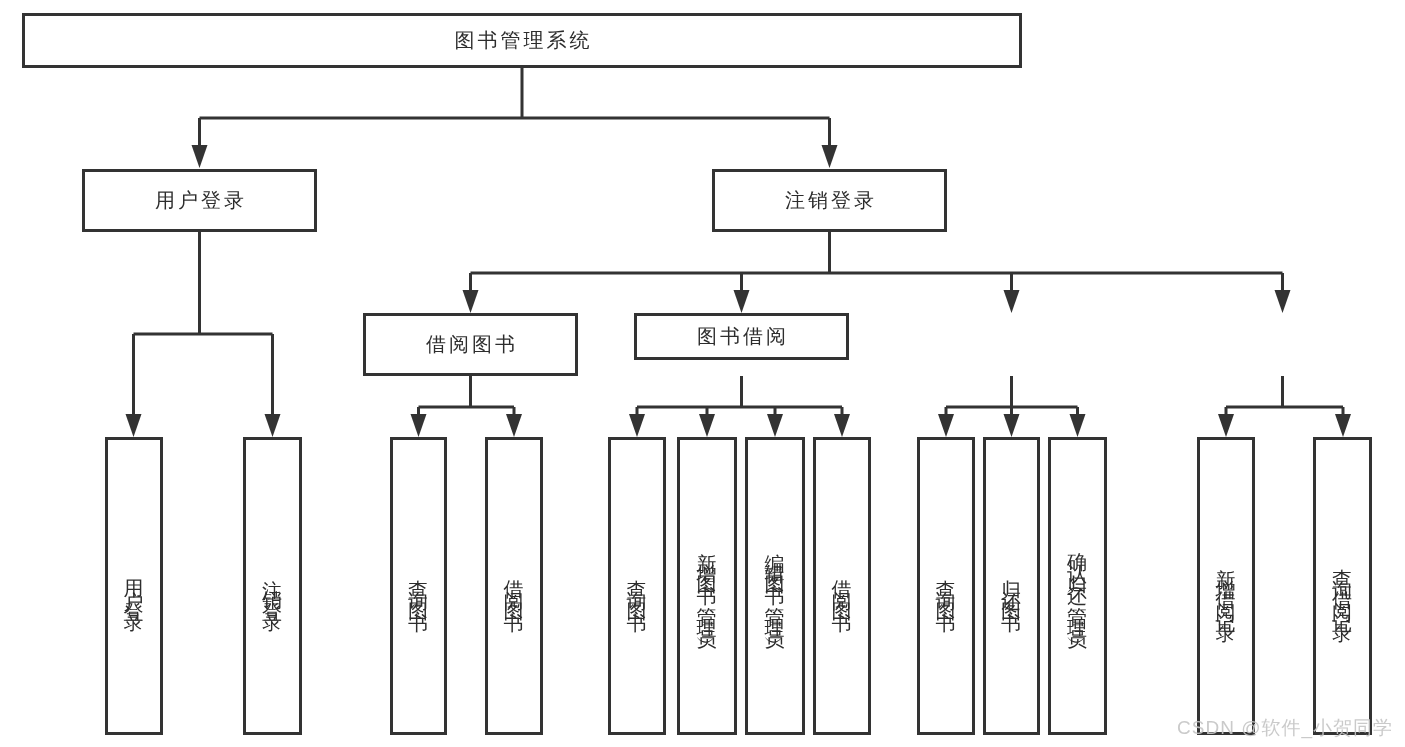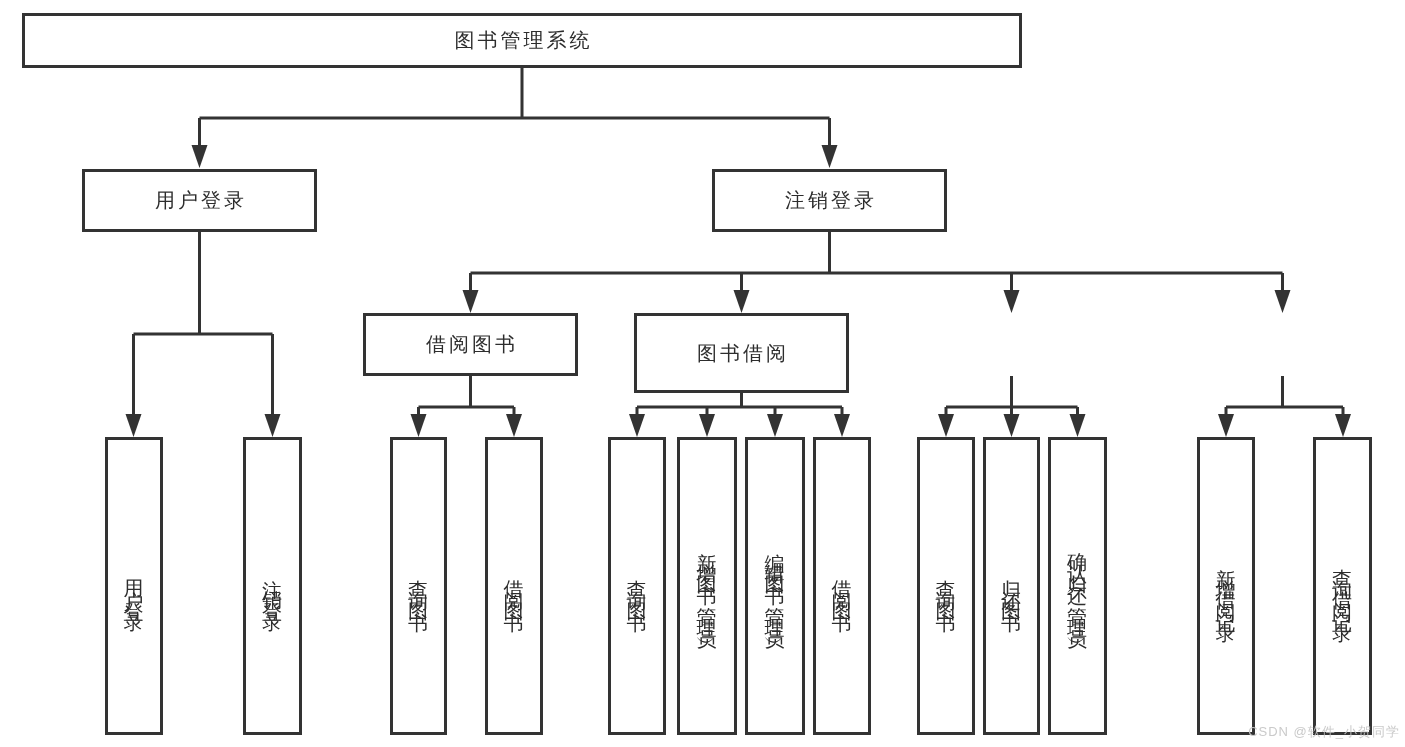--- a/index.html
+++ b/index.html
@@ -20,38 +20,38 @@
     display: flex;
     align-items: center;
     justify-content: center;
     z-index: 2;
   }
   .hbox { font-size: 20px; letter-spacing: 3px; text-indent: 3px; }
   .root  { left: 22px;  top: 13px;  width: 1000px; height: 55px; }
   .lvl2a { left: 82px;  top: 169px; width: 235px;  height: 63px; }
   .lvl2b { left: 712px; top: 169px; width: 235px;  height: 63px; }
   .lvl3a { left: 363px;  top: 313px; width: 215px; height: 63px; }
-  .lvl3b { left: 634px;  top: 313px; width: 215px; height: 80px; }
+  .lvl3b { left: 634px;  top: 313px; width: 215px; height: 47px; }
   .lvl3c { left: 903px;  top: 313px; width: 217px; height: 63px; }
   .lvl3d { left: 1174px; top: 313px; width: 217px; height: 63px; }
   .leaf { top: 437px; height: 298px; }
   .vtext {
     writing-mode: vertical-rl;
     text-orientation: mixed;
     font-size: 20px;
     letter-spacing: 11px;
     line-height: 1;
     white-space: nowrap;
   }
   .watermark {
     position: absolute;
-    right: 5px;
+    right: 12px;
     bottom: 6px;
     z-index: 3;
-    font-size: 13px;
+    font-size: 19px;
     color: rgba(198, 198, 198, 0.92);
     letter-spacing: 1px;
     white-space: nowrap;
   }
 </style>
 </head>
 <body>
 
 <div id="canvas">
 

